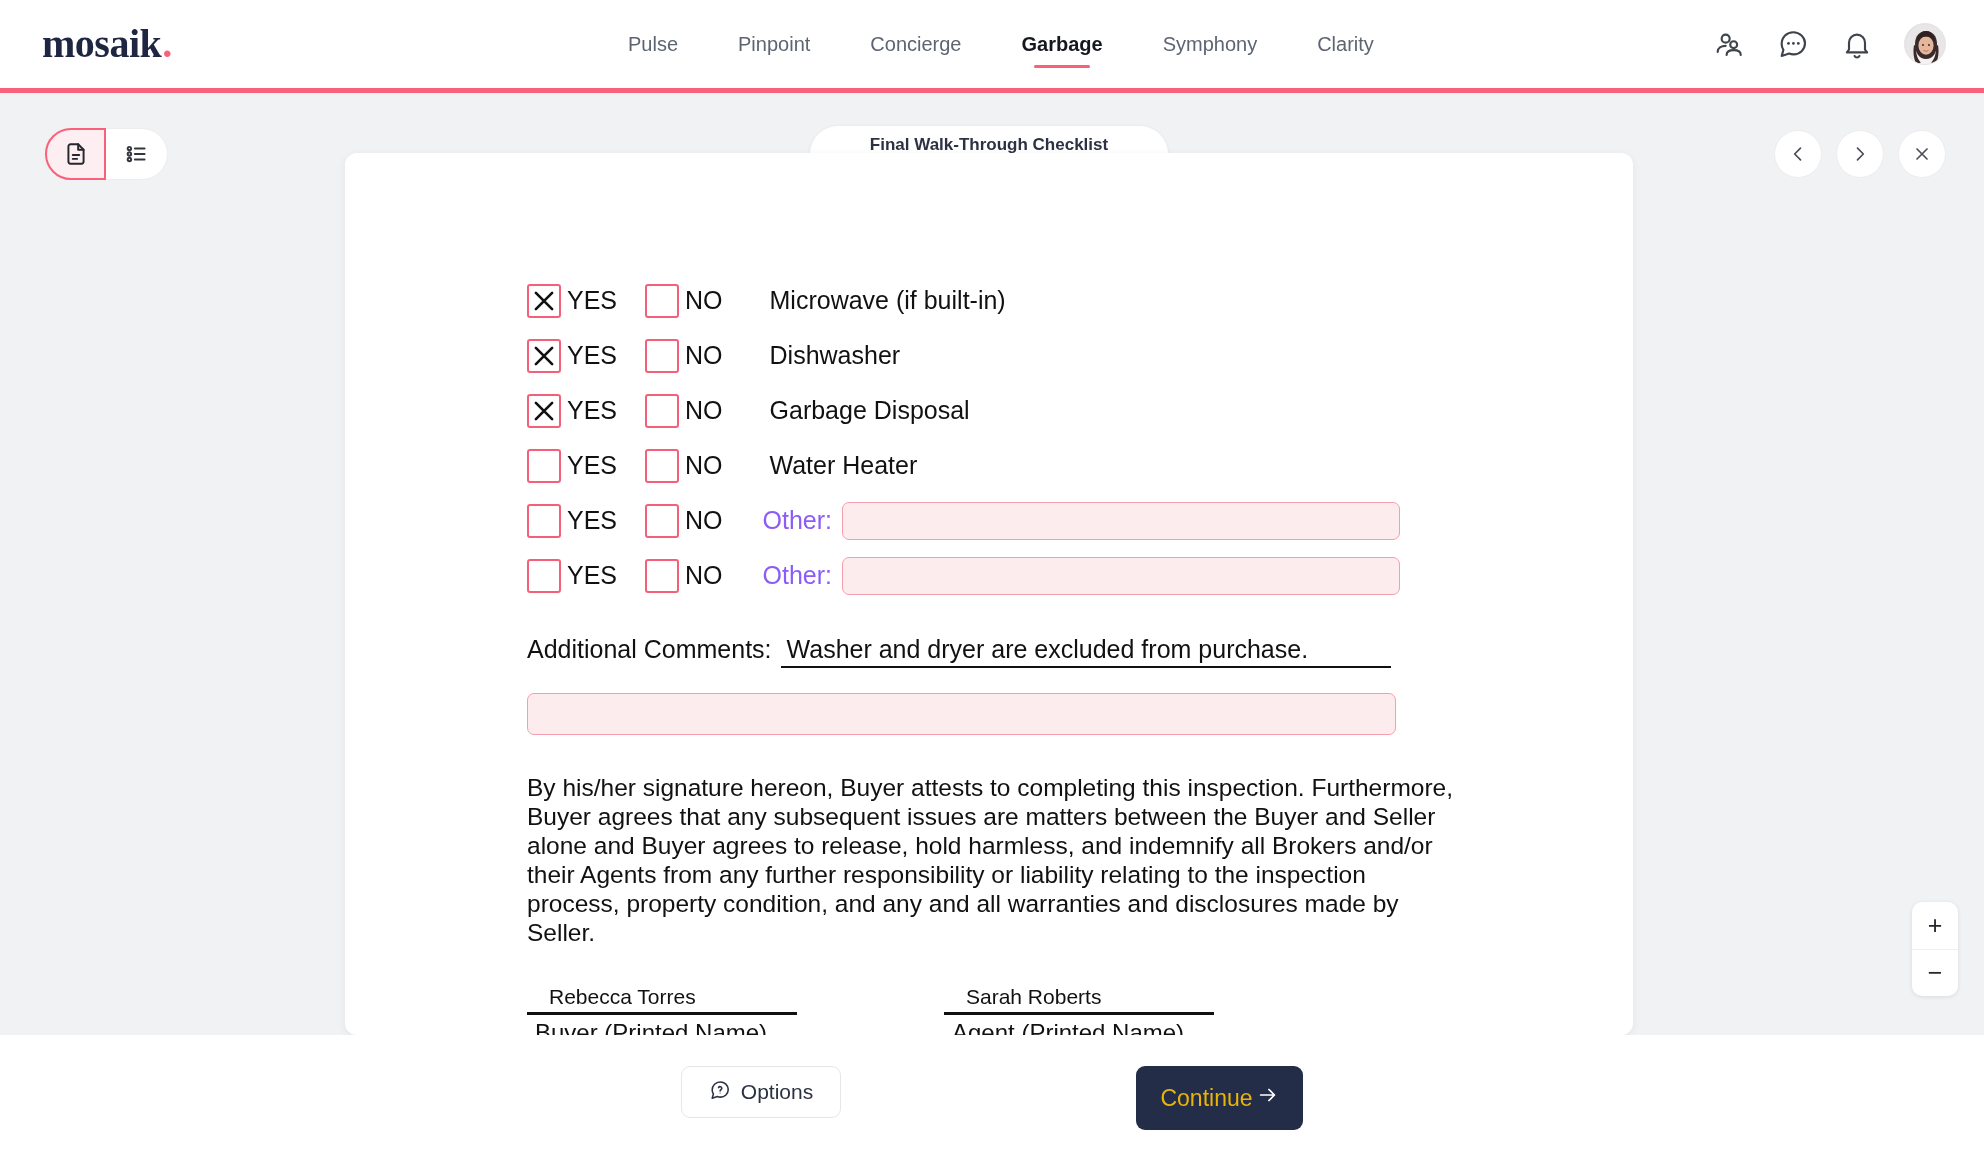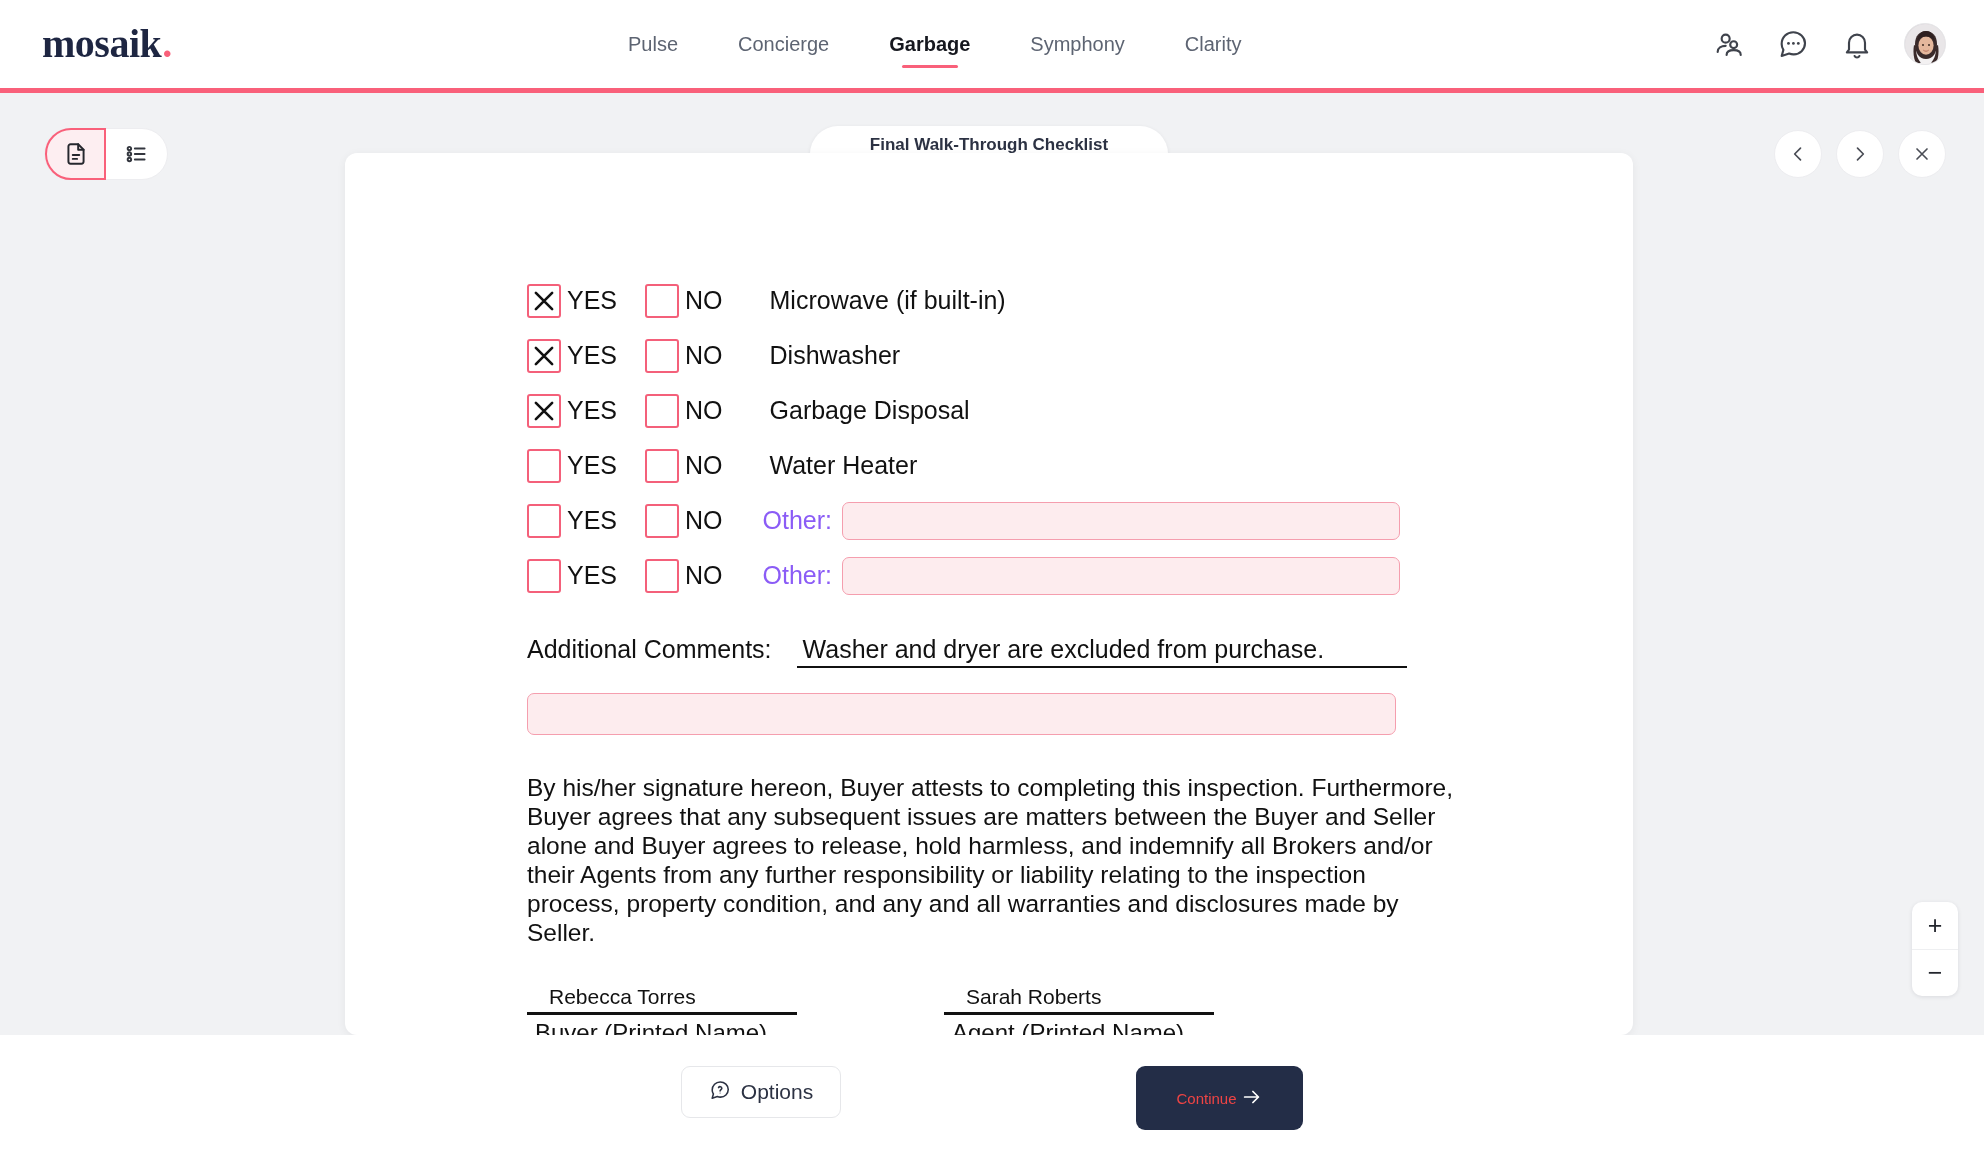--- a/index.html
+++ b/index.html
@@ -125,21 +125,21 @@
   .pink-input {
     height: 38px; border: 1.5px solid #f59eae; border-radius: 7px;
     background: #fdecee; margin-left: 10px; cursor: text;
   }
   .pink-input.other { width: 558px; }
   .pink-input.comment {
     width: 869px; height: 42px; margin-left: 0; margin-top: 25px;
   }
 
   .comments-line {
-    display: flex; align-items: baseline; margin-top: 32px; gap: 16px;
+    display: flex; align-items: baseline; margin-top: 32px;
   }
   .comments-label { font-size: 25px; color: #111111; }
   .comments-value {
     font-size: 25px; color: #111111; margin-left: 9px;
     border-bottom: 2px solid #111111; padding: 0 6px 2px 6px;
     min-width: 610px;
   }
 
   .legal {
     margin-top: 38px; width: 932px;
@@ -181,39 +181,42 @@
   .btn-options {
     position: absolute; left: 681px; top: 31px;
     width: 160px; height: 52px; border-radius: 9px;
     background: #ffffff; border: 1px solid #e6e7ea;
     display: flex; align-items: center; justify-content: center; gap: 10px;
     font-size: 21px; color: #2c3243; cursor: pointer;
   }
   .btn-continue {
     position: absolute; left: 1136px; top: 31px;
     width: 167px; height: 64px; border-radius: 9px;
-    background: #232d47; color: #ef4444;
+    background: #232d47; color: #eab308;
     display: flex; align-items: center; justify-content: center; gap: 4px;
-    font-size: 15px; cursor: pointer;
+    font-size: 23px; cursor: pointer;
   }
 </style>
 </head>
 <body>
 
 <div id="app">
 
   <div class="header">
     <div class="logo">
       <span>mosaik</span>
         <span class="logo-dot">.</span>
     </div>
 
     <div class="nav">
       <div class="nav-item">
         <span>Pulse</span>
+      </div>
+      <div class="nav-item">
+        <span>Pinpoint</span>
       </div>
       <div class="nav-item">
         <span>Concierge</span>
       </div>
       <div class="nav-item active">
         <span>Garbage</span>
       </div>
       <div class="nav-item">
         <span>Symphony</span>
       </div>

